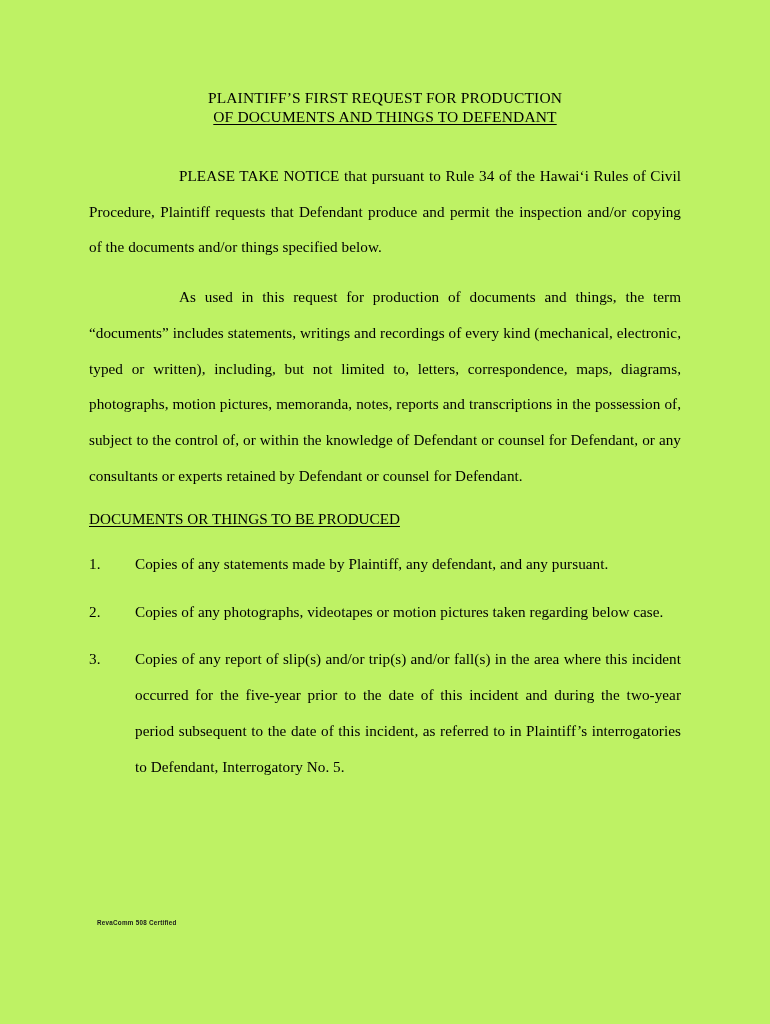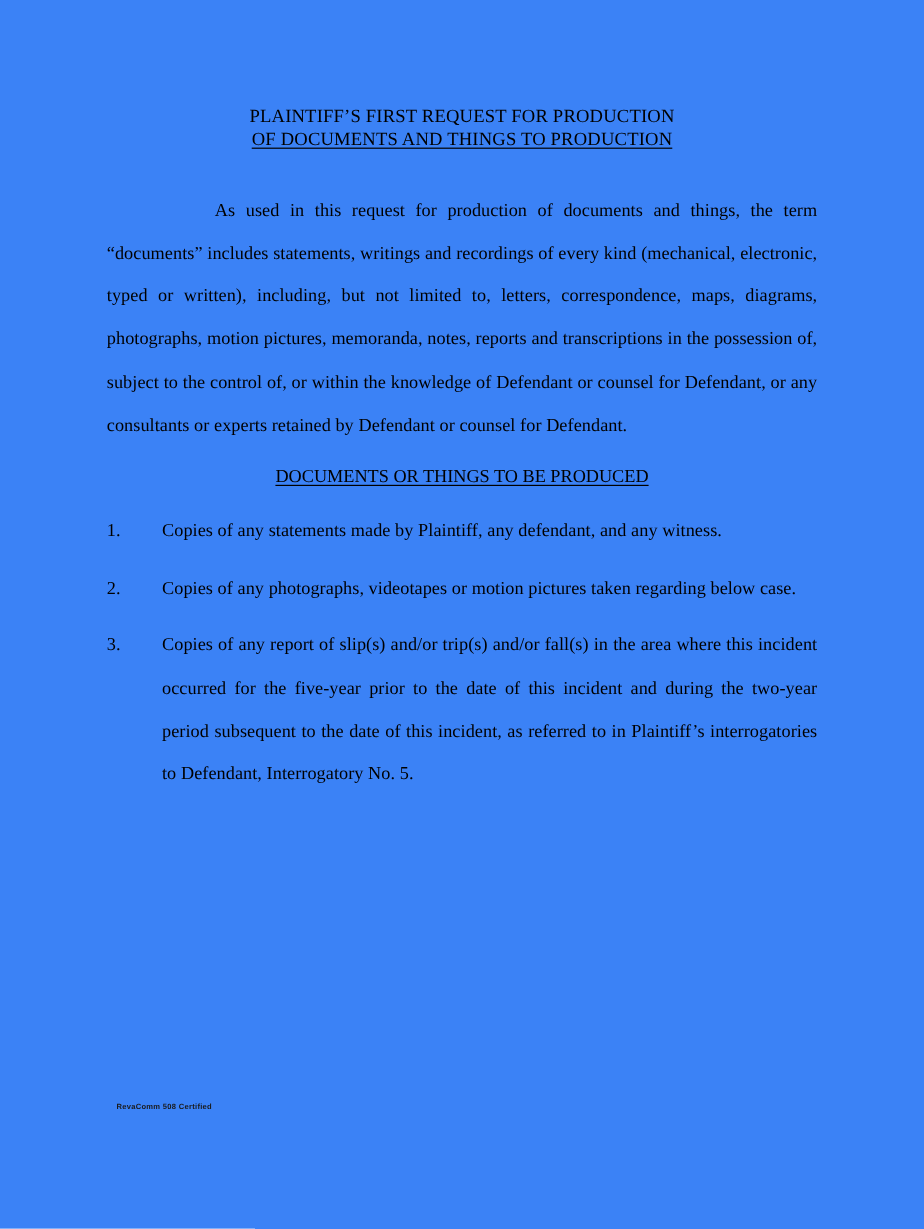--- a/index.html
+++ b/index.html
@@ -5,21 +5,21 @@
   html, body {
     margin: 0;
     padding: 0;
     background: #ffffff;
   }
 
   .page {
     position: relative;
     width: 770px;
     height: 1024px;
-    background: #3b82f6;
+    background: #bef264;
     margin: 0 auto;
     overflow: hidden;
     font-family: "Liberation Serif", "DejaVu Serif", serif;
     color: #000000;
   }
 
   
   .title-block {
     position: absolute;
     left: 89px;
@@ -60,21 +60,21 @@
 
   p.para:last-of-type {
     margin-bottom: 0;
   }
 
   
   .section-heading {
     margin: 8px 0 9px 0;
     font-size: 15.2px;
     line-height: 35.7px;
-    text-align: center;
+    text-align: left;
     text-indent: 0;
   }
 
   .section-heading span.underlined {
     text-decoration: underline;
     text-underline-offset: 2px;
   }
 
   
   .item {
@@ -119,36 +119,37 @@
     white-space: nowrap;
   }
 </style>
 </head>
 <body>
 
 <div class="page">
 
   <div class="title-block">
     <div class="title-line">PLAINTIFF’S FIRST REQUEST FOR PRODUCTION</div>
-    <div class="title-line underlined">OF DOCUMENTS AND THINGS TO PRODUCTION</div>
+    <div class="title-line underlined">OF DOCUMENTS AND THINGS TO DEFENDANT</div>
   </div>
 
   <div class="body-wrap">
 
+    <p class="para">PLEASE TAKE NOTICE that pursuant to Rule 34 of the Hawaiʻi Rules of Civil Procedure, Plaintiff requests that Defendant produce and permit the inspection and/or copying of the documents and/or things specified below.</p>
 
     <p class="para">As used in this request for production of documents and things, the term “documents” includes statements, writings and recordings of every kind (mechanical, electronic, typed or written), including, but not limited to, letters, correspondence, maps, diagrams, photographs, motion pictures, memoranda, notes, reports and transcriptions in the possession of, subject to the control of, or within the knowledge of Defendant or counsel for Defendant, or any consultants or experts retained by Defendant or counsel for Defendant.</p>
 
 
     <div class="section-heading">
       <span class="underlined">DOCUMENTS OR THINGS TO BE PRODUCED</span>
     </div>
 
     <div class="item">
       <span class="marker">1.</span>
-      <span class="item-text">Copies of any statements made by Plaintiff, any defendant, and any witness.</span>
+      <span class="item-text">Copies of any statements made by Plaintiff, any defendant, and any pursuant.</span>
     </div>
 
     <div class="item">
       <span class="marker">2.</span>
       <span class="item-text">Copies of any photographs, videotapes or motion pictures taken regarding below case.</span>
     </div>
 
     <div class="item">
       <span class="marker">3.</span>
       <span class="item-text">Copies of any report of slip(s) and/or trip(s) and/or fall(s) in the area where this incident occurred for the five-year prior to the date of this incident and during the two-year period subsequent to the date of this incident, as referred to in Plaintiff’s interrogatories to Defendant, Interrogatory No. 5.</span>

